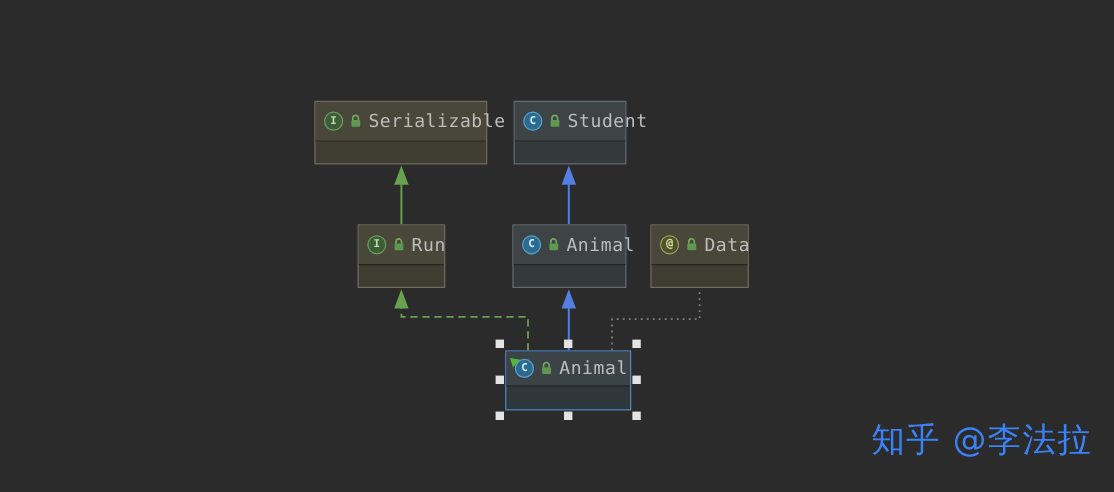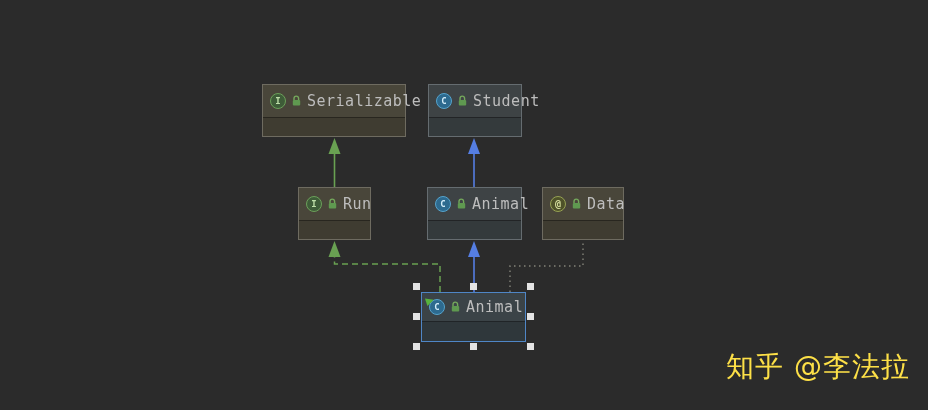--- a/index.html
+++ b/index.html
@@ -36,21 +36,21 @@
     border-top:4px solid transparent;border-bottom:4px solid transparent;
     border-left:8px solid #57b33e;transform:rotate(-18deg);
   }
   .lock{display:flex;flex:0 0 auto;}
   
   svg.edges{position:absolute;left:0;top:0;}
   
   .handle{position:absolute;width:7px;height:7px;background:#e3e3e3;}
   
   .watermark{
-    position:absolute;right:18px;bottom:24px;color:#fde047;font-size:28px;
+    position:absolute;right:18px;bottom:24px;color:#3b82f6;font-size:28px;
     font-family:"DejaVu Sans","Liberation Sans",sans-serif;font-weight:500;
     letter-spacing:1px;white-space:pre;
   }
 </style>
 </head>
 <body>
 
 <div class="canvas">
 
   <svg class="edges" width="928" height="410">

